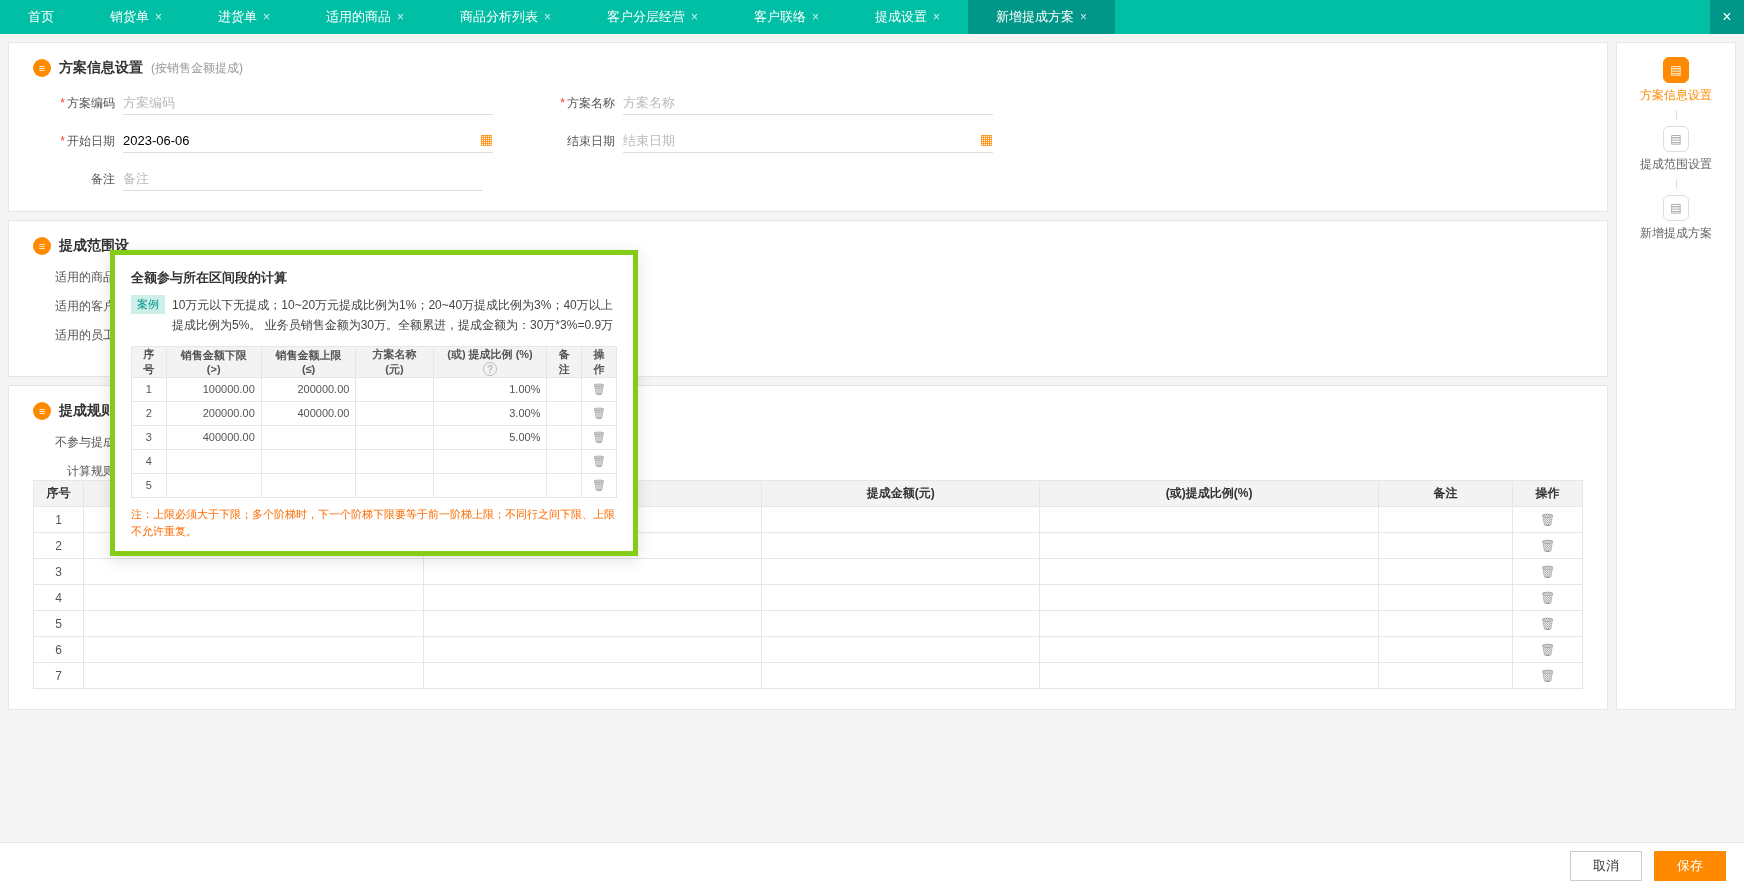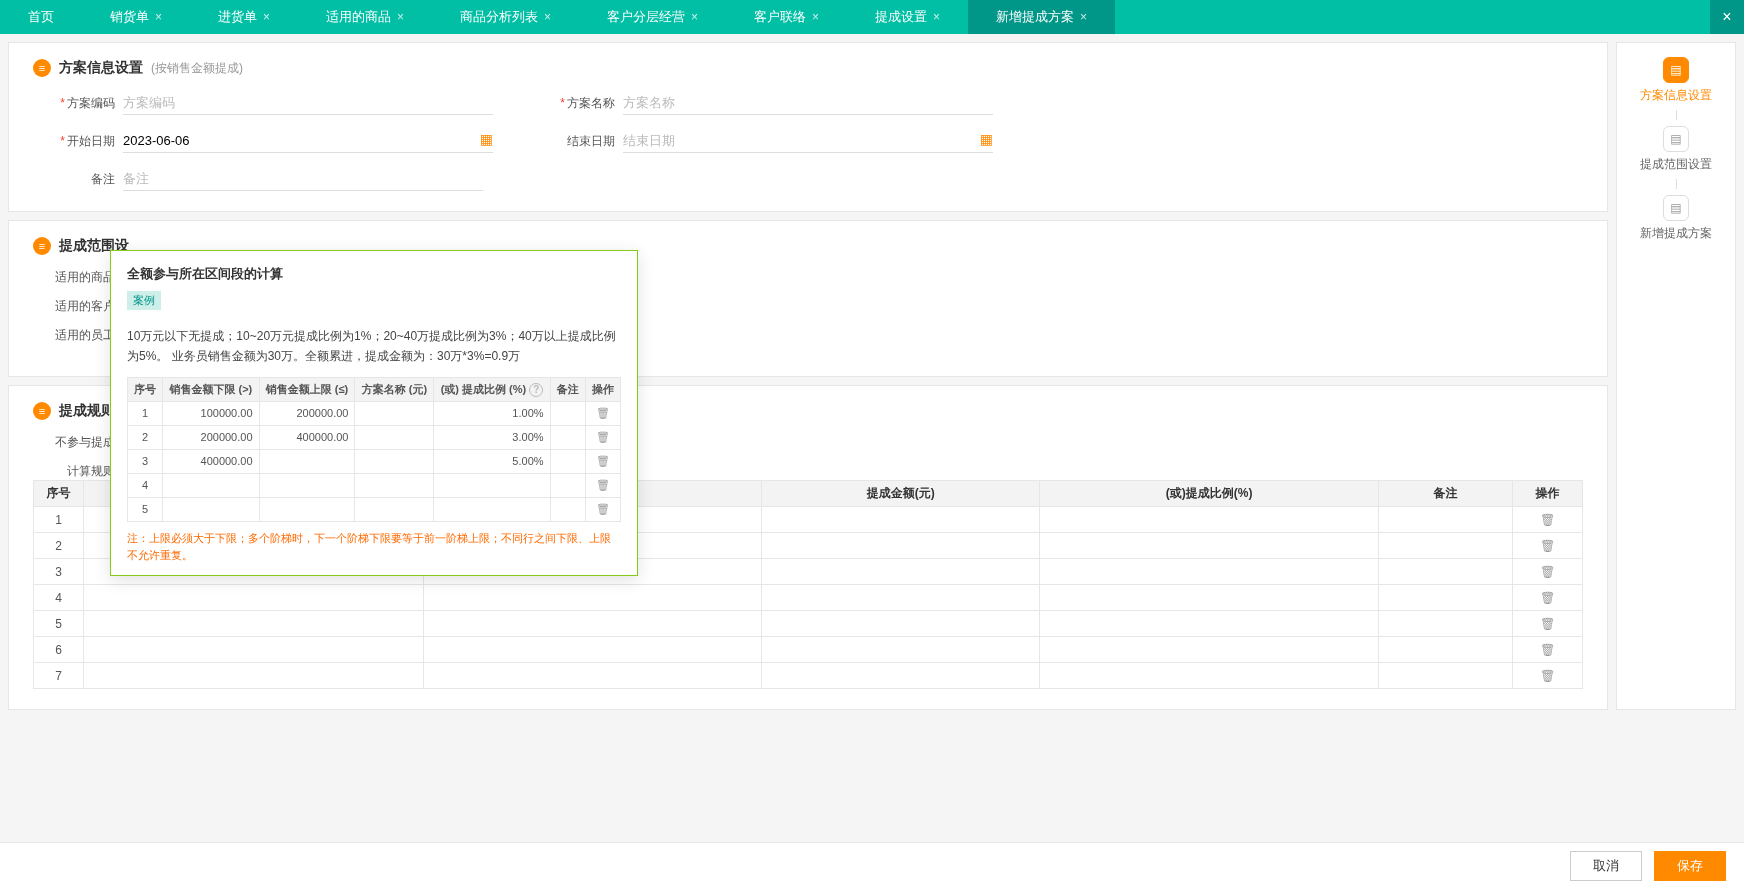--- a/index.html
+++ b/index.html
@@ -59,23 +59,23 @@
   .anchor.active .label { color:#ff8a00; }
   .anchor .label { color:#666; }
   .anchors .line { width:1px; height:10px; background:#ddd; }
   
   
   .footer { position:fixed; bottom:0; left:0; right:0; height:46px; background:#fff; border-top:1px solid #e6e6e6; display:flex; align-items:center; justify-content:flex-end; gap:12px; padding:10px 18px; }
   .btn { height:30px; padding:0 22px; border:1px solid #ccc; background:#fff; color:#333; cursor:pointer; font-size:13px; }
   .btn.primary { background:#ff8a00; border-color:#ff8a00; color:#fff; }
 
   
-  .popover { position:absolute; left:110px; top:250px; width:528px; background:#fff; border:1px solid #84cc16; box-shadow:0 4px 16px rgba(0,0,0,.12); padding:14px 16px 10px 16px; z-index:50; }
+  .popover { position:absolute; left:110px; top:250px; width:528px; background:#fff; border:5px solid #84cc16; box-shadow:0 4px 16px rgba(0,0,0,.12); padding:14px 16px 10px 16px; z-index:50; }
   .popover h4 { font-size:13px; font-weight:700; margin-bottom:8px; }
-  .example-row { display:flex; gap:16px; margin-bottom:10px; align-items:flex-start;flex-direction:column; }
+  .example-row { display:flex; gap:7px; margin-bottom:10px; align-items:flex-start; }
   .example-tag { background:#cdeee9; color:#009688; padding:2px 6px; font-size:11px; flex-shrink:0; }
   .example-text { font-size:12px; line-height:1.7; color:#444; }
   table.mini { width:100%; border-collapse:collapse; font-size:11px; }
   table.mini th, table.mini td { border:1px solid #e6e6e6; height:24px; padding:0 6px; text-align:center; color:#555; }
   table.mini th { background:#f3f3f3; font-weight:600; }
   table.mini td.right { text-align:right; }
   .popover .note { color:#ff6a00; font-size:11px; margin-top:8px; line-height:1.6; }
 </style>
 </head>
 <body>

